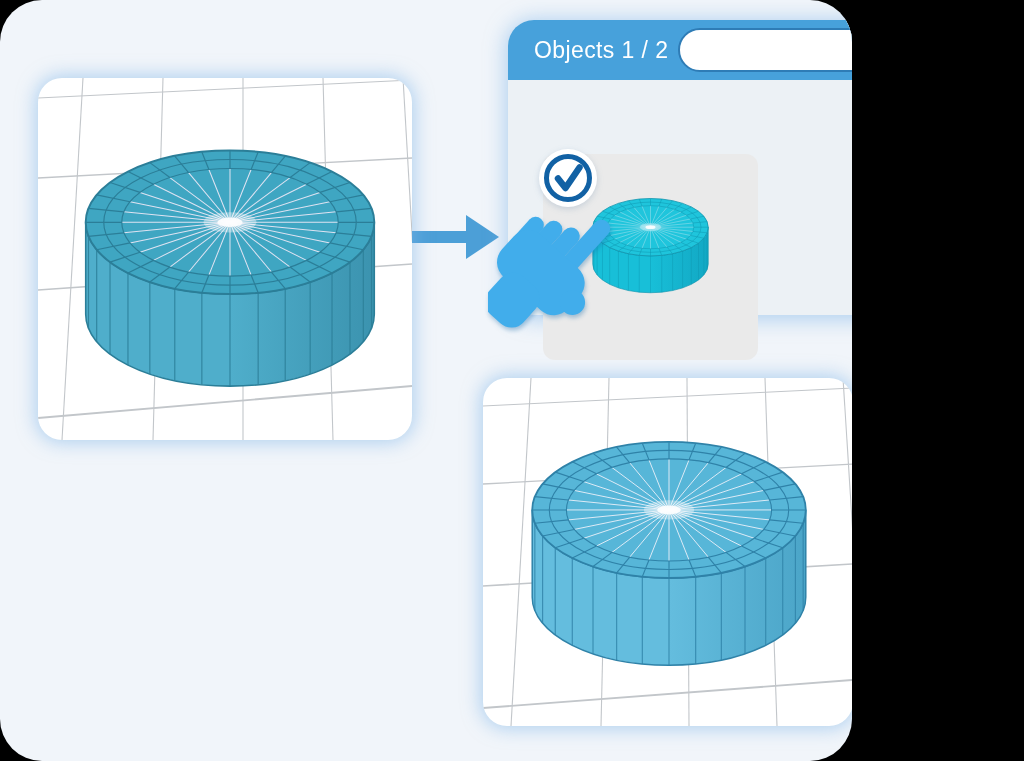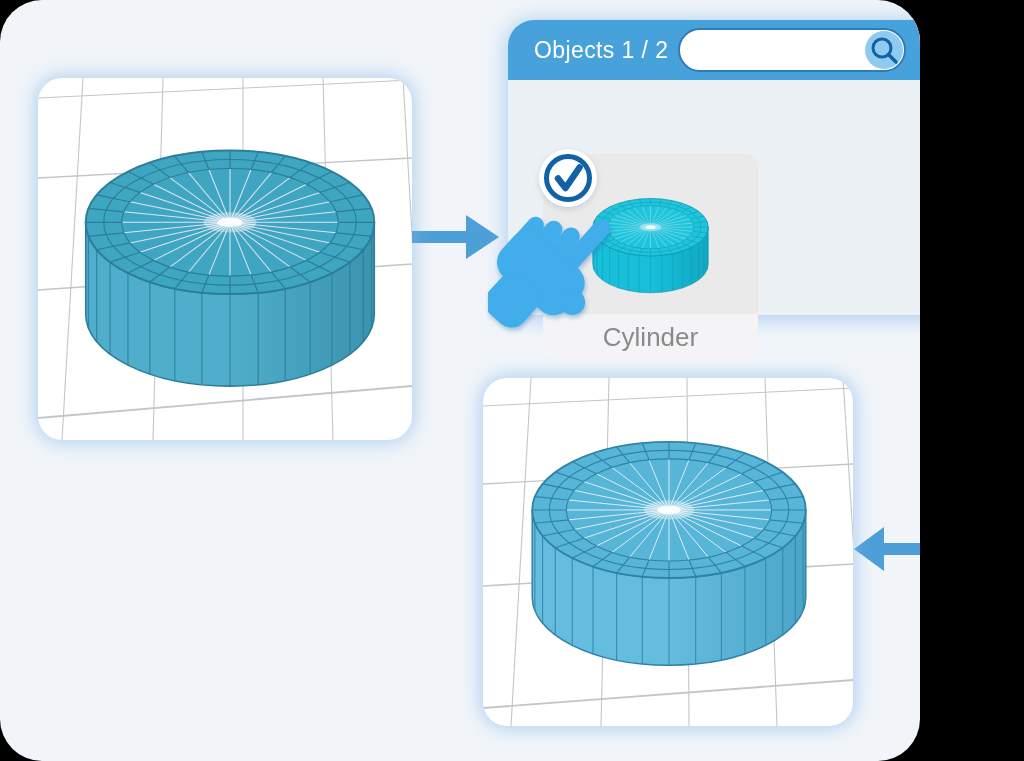--- a/index.html
+++ b/index.html
@@ -4,21 +4,21 @@
 <style>
   :root{
     --bg:#F1F5FA; --accent:#47A1DB; --panel-body:#ECF1F5;
     --arrow:#4C9FD7; --hand:#41ADEB; --check:#1161A4;
     --search-circle:#8ECBEE; --pill-border:#2E7CB6;
     --tile-bg:#EAEAEA; --tile-label-bg:#F4F4F6; --label-text:#8A8A8A;
     --grid:#C2C6CA;
   }
   html,body{margin:0;padding:0;background:#000;}
   .stage{
-    position:relative;width:920px;height:761px;border-radius:42px;overflow:hidden;
+    position:relative;width:852px;height:761px;border-radius:42px;overflow:hidden;
     background:var(--bg);font-family:"Liberation Sans",sans-serif;
   }
   
   .viewport{
     position:absolute;background:#fff;border-radius:24px;overflow:hidden;
     box-shadow:0 0 18px 3px rgba(125,180,232,.55);z-index:2;
   }
   .vp-left{left:38px;top:78px;width:374px;height:362px;}
   .vp-bottom{left:483px;top:378px;width:370px;height:348px;}
   .grid-svg{position:absolute;left:0;top:0;width:100%;height:100%;}
@@ -318,21 +318,20 @@
             <line x1="227.0687821797378" y1="32.3258156521771" x2="236.09170957298375" y2="9.767754202902807" stroke="#0E93AD" stroke-width="1.5"></line>
             <line x1="253.09732624065623" y1="36.252312256721225" x2="270.79643498754166" y2="15.003083008961625" stroke="#0E93AD" stroke-width="1.5"></line>
             <line x1="277.08536983146973" y1="42.62859675112436" x2="302.78049310862633" y2="23.504795668165812" stroke="#0E93AD" stroke-width="1.5"></line>
             <line x1="298.11106588963344" y1="51.20963209812821" x2="330.81475451951127" y2="34.946176130837614" stroke="#0E93AD" stroke-width="1.5"></line>
             <line x1="315.3664087069782" y1="61.66565392164745" x2="353.8218782759709" y2="48.887538562196596" stroke="#0E93AD" stroke-width="1.5"></line>
             <line x1="328.188285135941" y1="73.59484316680876" x2="370.917713514588" y2="64.79312422241168" stroke="#0E93AD" stroke-width="1.5"></line>
             <line x1="336.0839576559482" y1="86.53876778088711" x2="381.4452768745976" y2="82.05169037451616" stroke="#0E93AD" stroke-width="1.5"></line>
             <ellipse cx="200" cy="100" rx="34" ry="13" fill="#fff" opacity="0.35"></ellipse>
             <ellipse cx="200" cy="100" rx="16" ry="6" fill="#fff" opacity="0.85"></ellipse>
           </svg>
-        <div class="tile-label">Cylinder</div>
       </div>
       <svg class="check-badge" viewBox="0 0 60 60">
         <circle cx="30" cy="30" r="29" fill="#fff"></circle>
         <circle cx="30" cy="30" r="21.5" fill="none" class="stroke-check" stroke-width="5"></circle>
         <path d="M20 30.5 L27.5 40 L41.5 19.5" fill="none" class="stroke-check" stroke-width="6.5" stroke-linecap="round" stroke-linejoin="round"></path>
       </svg>
     </div>
   </div>
 
   <svg class="hand" viewBox="0 0 130 150">

